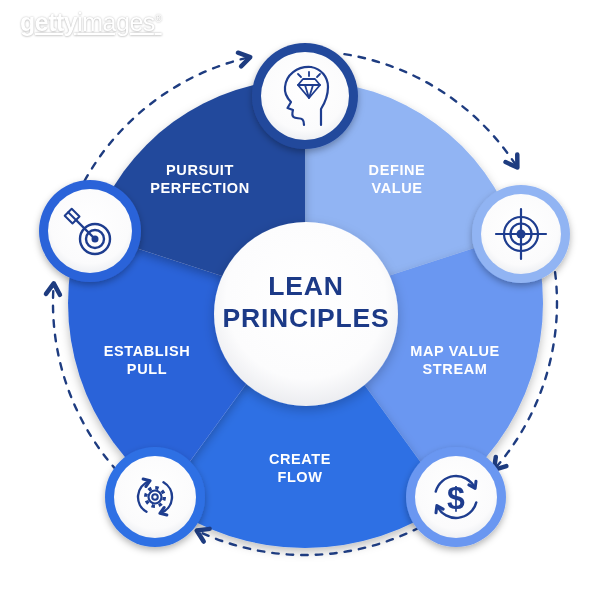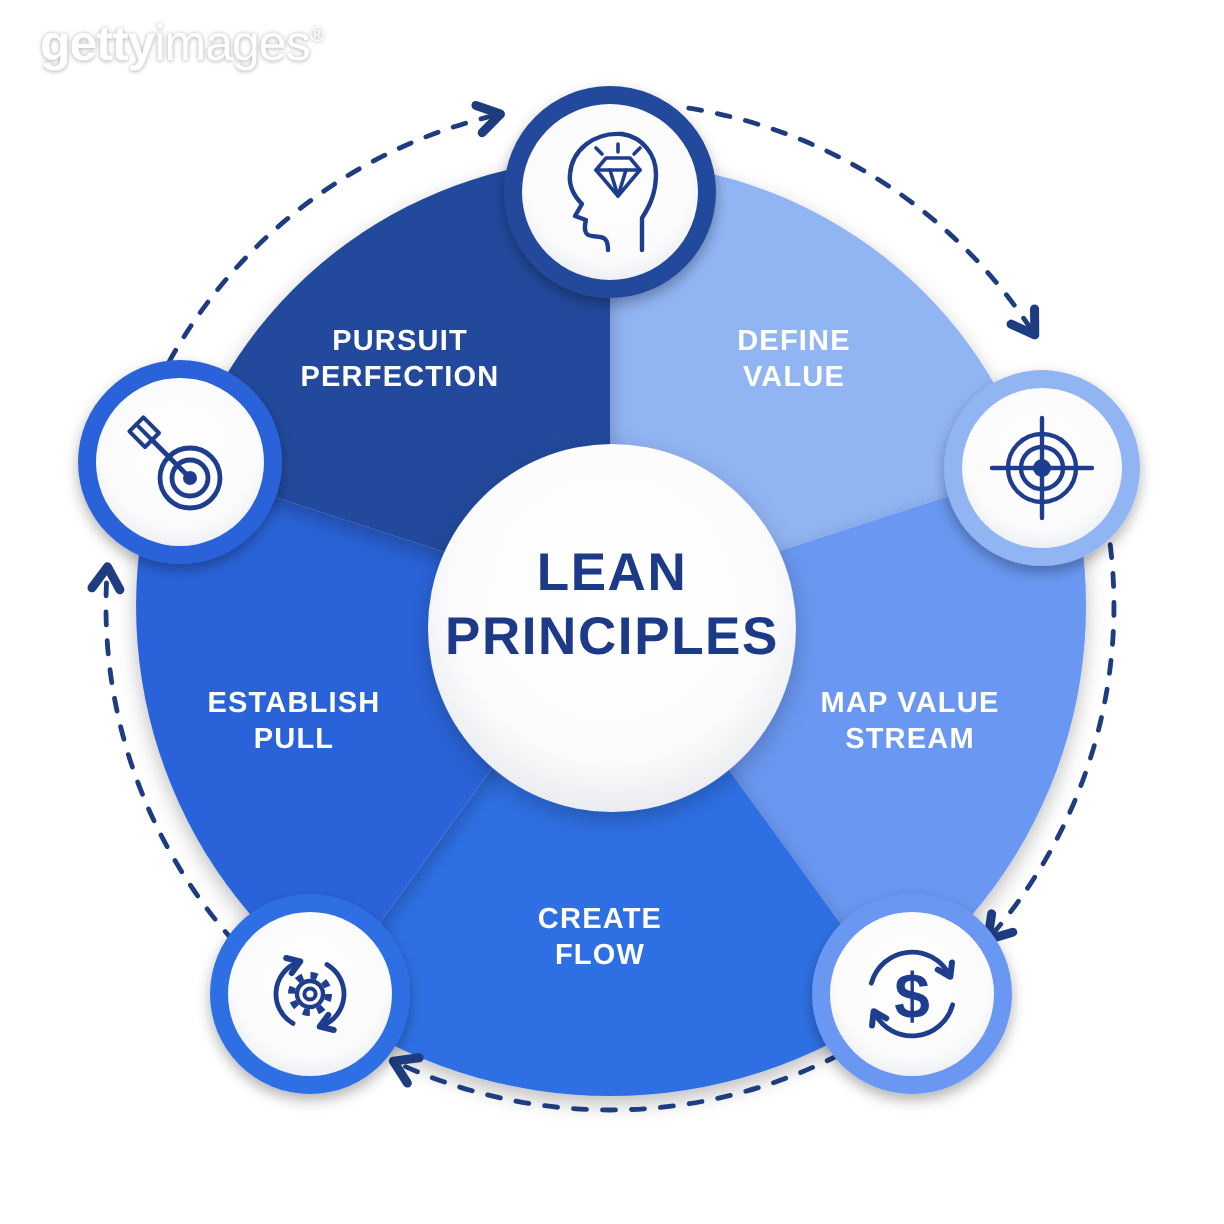--- a/index.html
+++ b/index.html
@@ -2,20 +2,21 @@
 <html><head>
 <meta charset="utf-8">
 <style>
   html,body{margin:0;padding:0;background:#ffffff;}
   body{width:612px;height:612px;position:relative;font-family:"Liberation Sans",sans-serif;overflow:hidden;}
   .watermark{
     position:absolute;top:8px;left:20px;z-index:5;
     font-size:25px;color:#ffffff;letter-spacing:-0.5px;
     text-shadow:0 0 2px rgba(0,0,0,0.25),0 1px 2px rgba(0,0,0,0.12);
     user-select:none;
+    text-decoration:underline;
   }
   .watermark .wm-bold{font-weight:700;}
   .watermark .wm-reg{font-size:10px;vertical-align:super;}
   svg{display:block;}
   .seg-label{font-weight:700;font-size:14.5px;letter-spacing:0.6px;text-anchor:middle;}
   .center-title{font-weight:700;font-size:26.5px;letter-spacing:0.8px;text-anchor:middle;}
   .dollar-glyph{font-weight:700;font-size:32px;text-anchor:middle;}
 </style>
 </head>
 <body>

